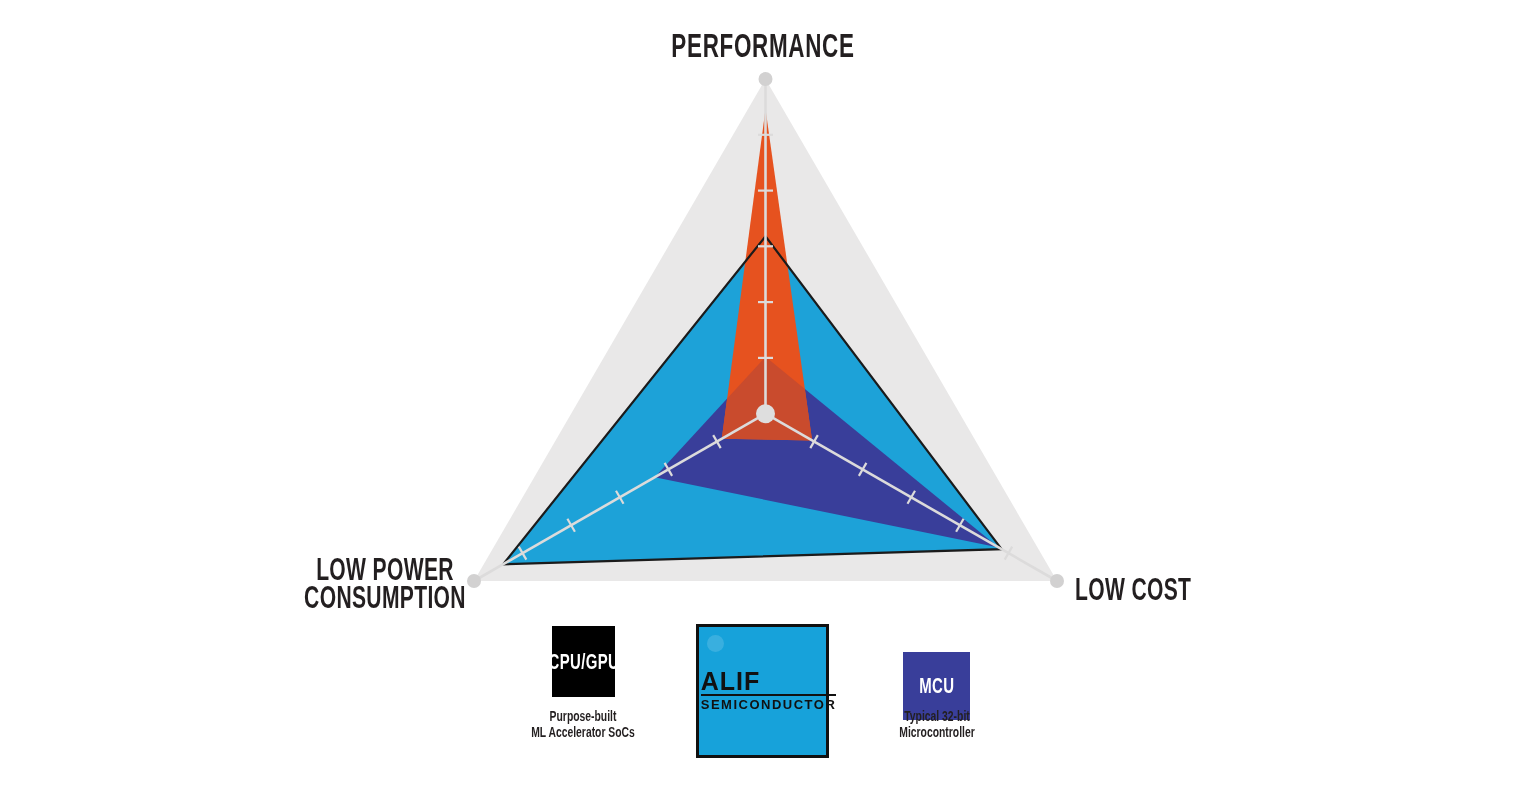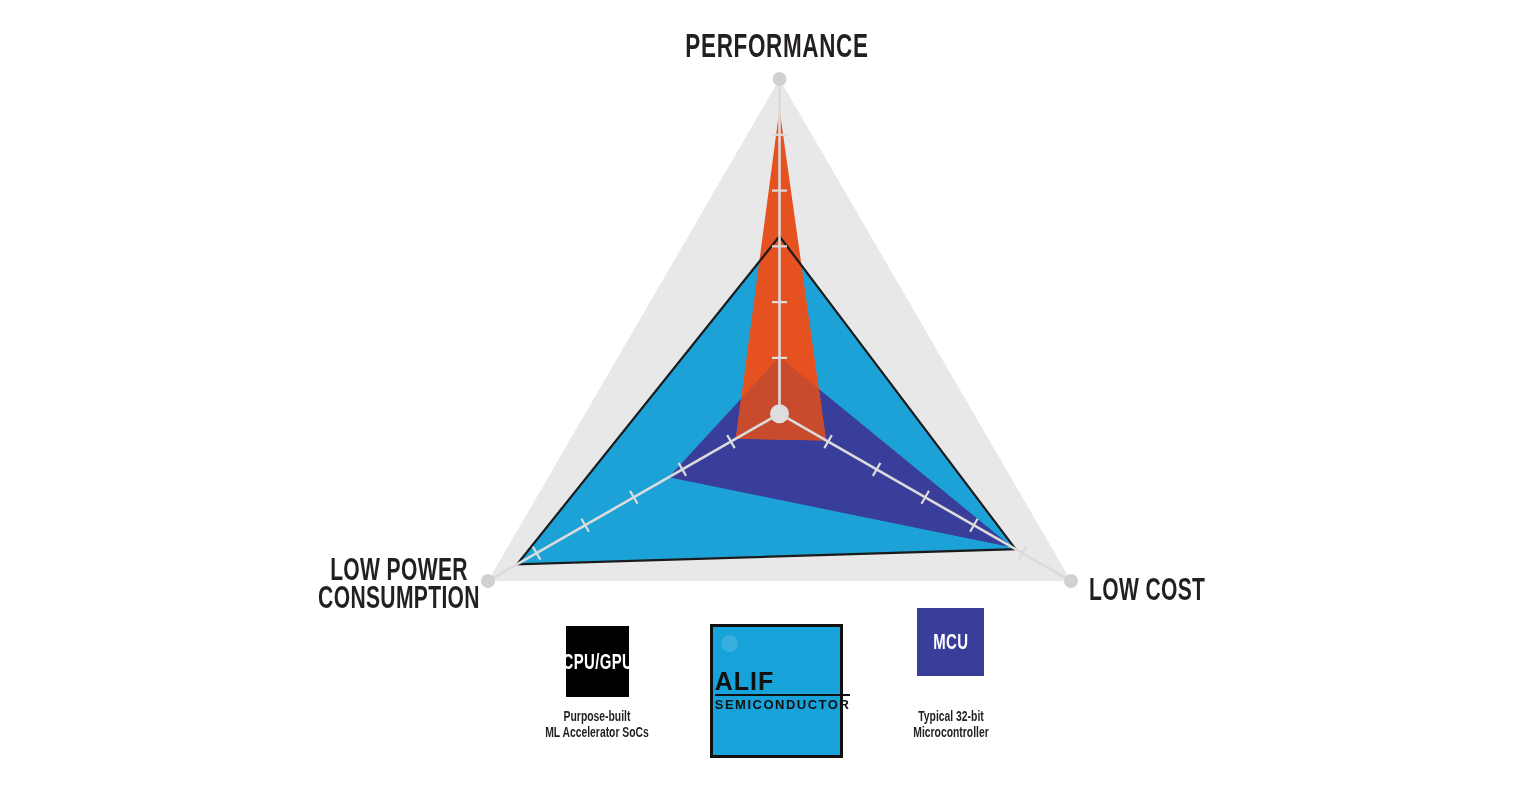--- a/index.html
+++ b/index.html
@@ -2,21 +2,20 @@
 <html><head>
 <meta charset="utf-8">
 <style>
   html,body{margin:0;padding:0;background:#ffffff;}
   #stage{
     position:relative;
     width:1325px;height:801px;
     overflow:hidden;
     background:#ffffff;
     font-family:"Liberation Sans","DejaVu Sans",sans-serif;
-    margin-left:14px;
   }
   #radar-svg{position:absolute;left:0;top:0;}
 
   .lbl{
     position:absolute;
     font-weight:bold;
     color:#231f20;
     white-space:nowrap;
   }
   #lbl-performance{
@@ -33,21 +32,21 @@
     left:1075px;top:572px;
     font-size:31px;letter-spacing:0.5px;
     transform:scaleX(0.68);transform-origin:left center;
   }
 
   .legend-box{
     position:absolute;
     display:flex;align-items:center;justify-content:center;
   }
   #legend-cpu-box{left:552px;top:626px;width:63px;height:71px;background:#000000;}
-  #legend-mcu-box{left:903px;top:608px;width:67px;height:68px;background:#393e9a;}
+  #legend-mcu-box{left:903px;top:652px;width:67px;height:68px;background:#393e9a;}
   .badge-label{
     color:#ffffff;font-weight:bold;font-size:22px;letter-spacing:0.5px;
     display:inline-block;transform:scaleX(0.68);transform-origin:center;
     white-space:nowrap;
   }
   .legend-caption{
     position:absolute;width:200px;
     text-align:center;color:#231f20;font-weight:bold;
     font-size:14px;line-height:16px;
     transform:scaleX(0.74);transform-origin:center;

